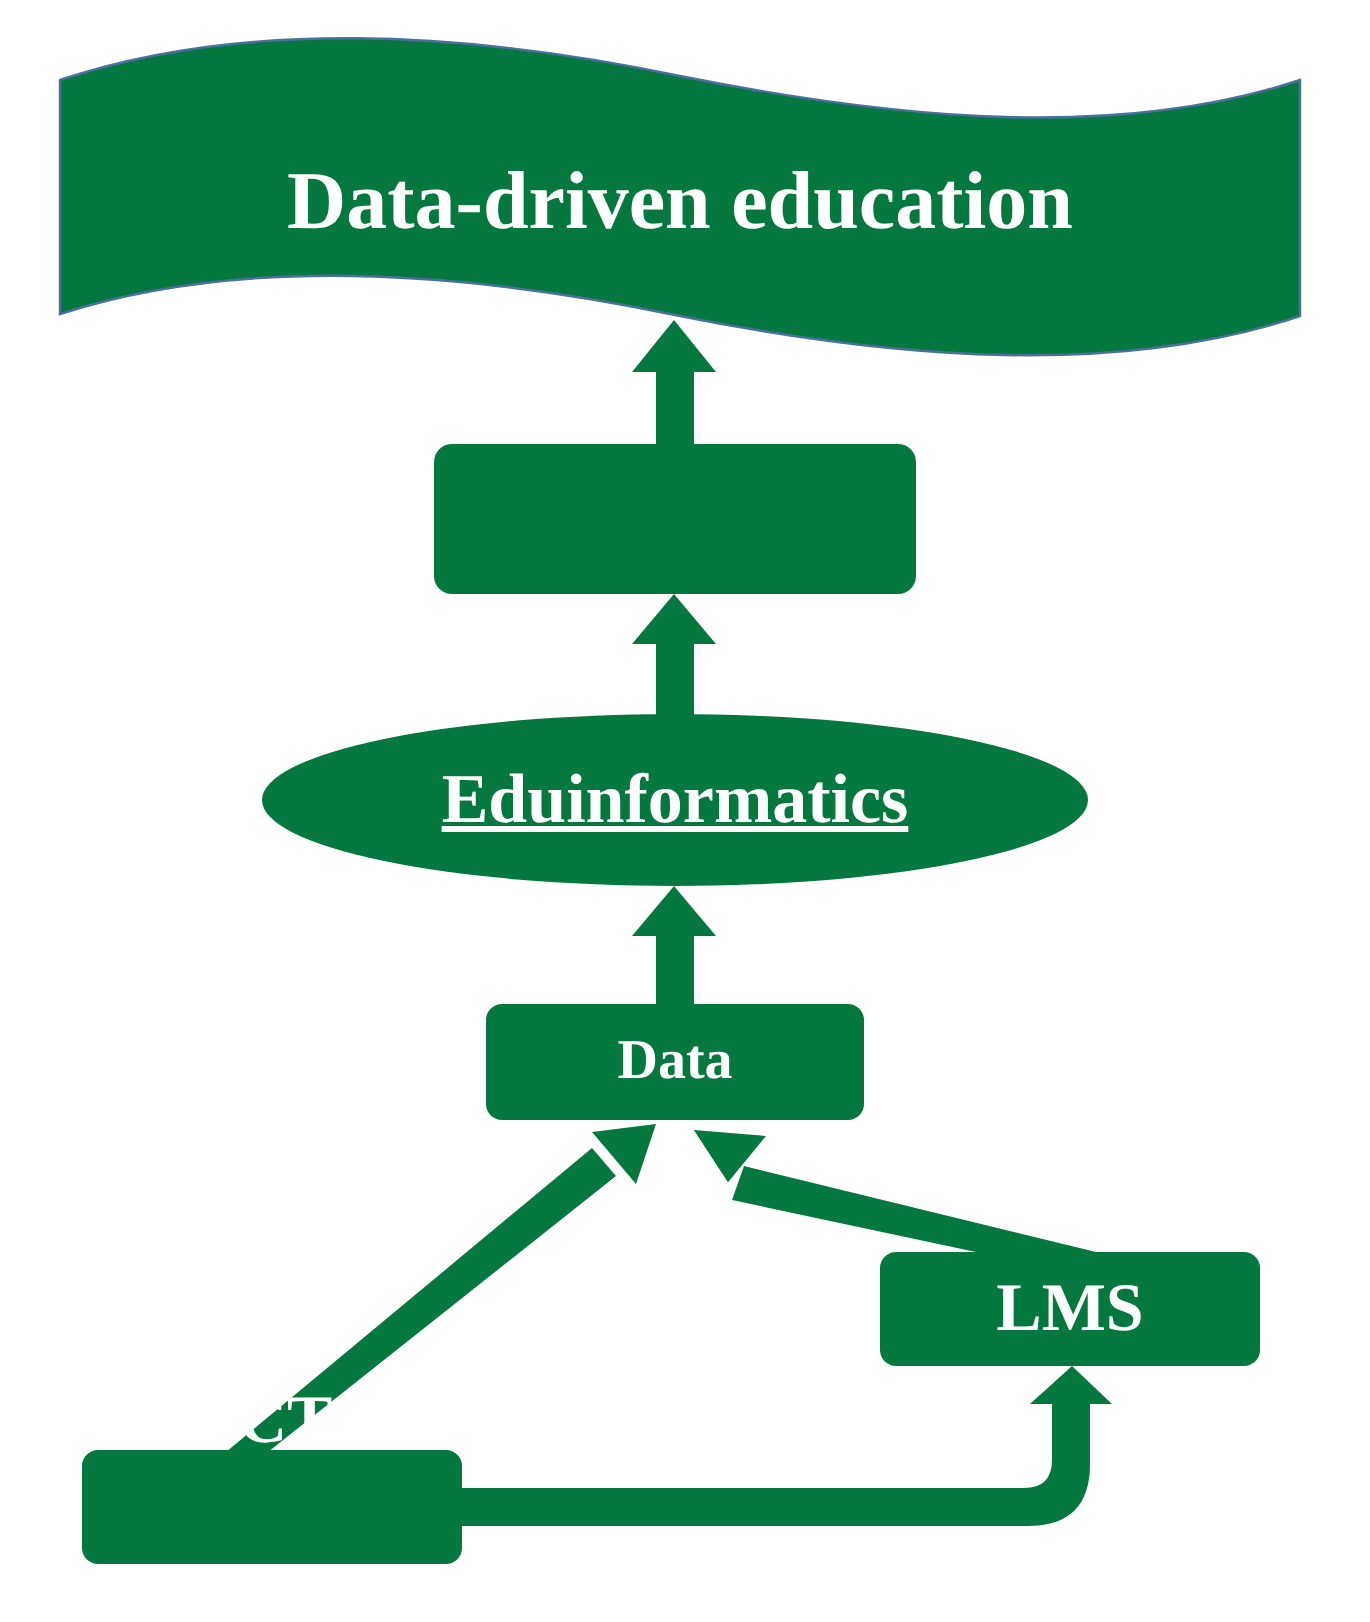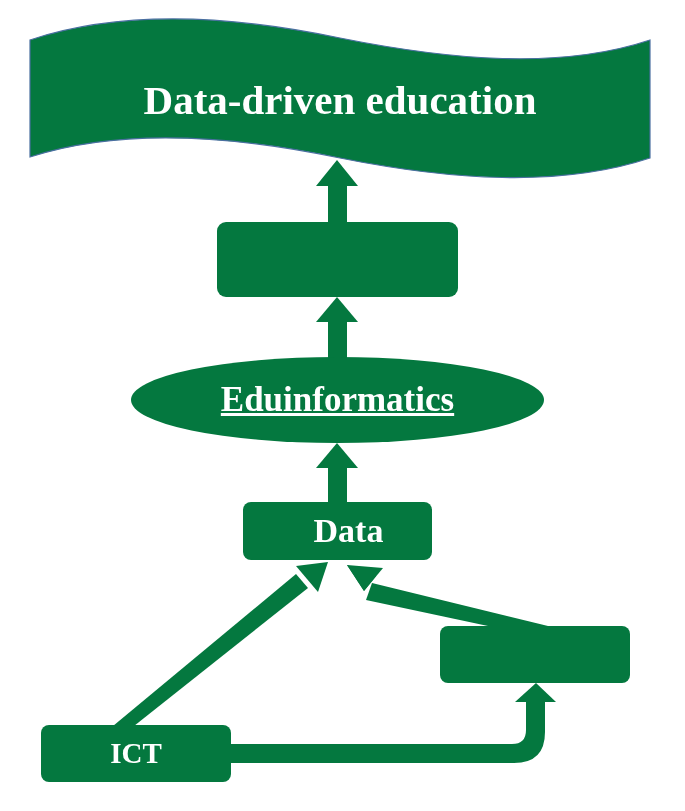--- a/index.html
+++ b/index.html
@@ -100,20 +100,21 @@
   </svg>
 
   <div class="node-label" style="left:30px; top:68px; width:620px; height:64px; font-size:41px;">Data-driven education</div>
 
   <div class="box" style="left:217px; top:222px; width:241px; height:75px;"></div>
 
   <div class="ellipse" style="left:131px; top:357px; width:413px; height:86px;"></div>
   <div class="node-label" style="left:131px; top:357px; width:413px; height:86px; font-size:35px;text-decoration:underline;">Eduinformatics</div>
 
   <div class="box" style="left:243px; top:502px; width:189px; height:58px; border-radius:8px;"></div>
-  <div class="node-label" style="left:254px; top:502px; width:189px; height:58px; font-size:34px;">Data</div>
+  <div class="node-label" style="left:243px; top:502px; width:189px; height:58px; font-size:28px;">Data</div>
 
   <div class="box" style="left:440px; top:626px; width:190px; height:57px; border-radius:8px;"></div>
+  <div class="node-label" style="left:440px; top:626px; width:190px; height:57px; font-size:34px;">LMS</div>
 
   <div class="box" style="left:41px; top:725px; width:190px; height:57px; border-radius:8px;"></div>
-  <div class="node-label" style="left:41px; top:725px; width:190px; height:57px; font-size:29px;">ICT</div>
+  <div class="node-label" style="left:41px; top:682px; width:190px; height:57px; font-size:34px;">ICT</div>
 
 </div>
 
 </body></html>

